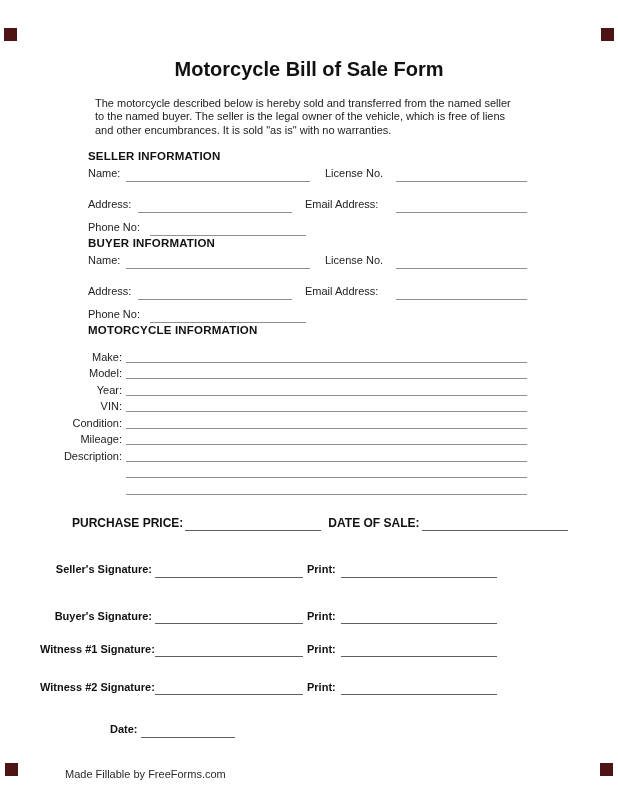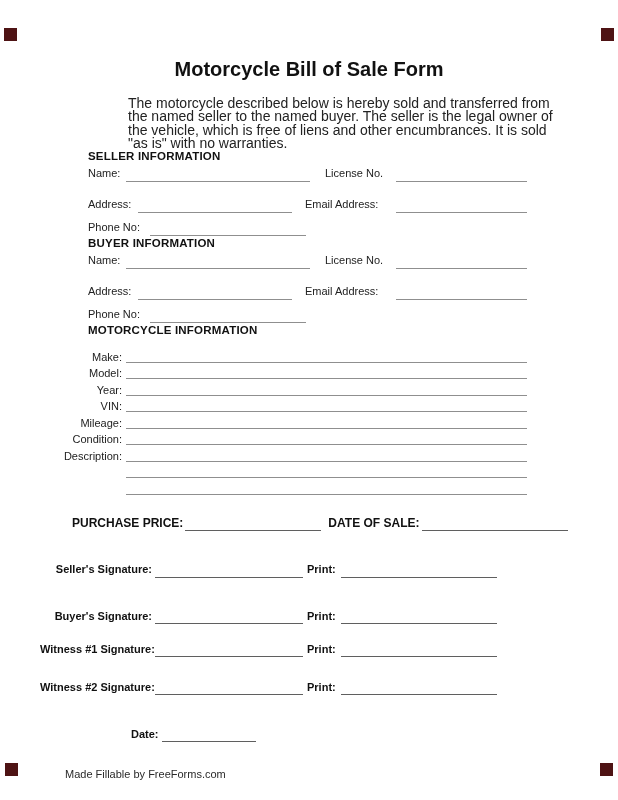--- a/index.html
+++ b/index.html
@@ -14,21 +14,21 @@
   .c-tr { left:601px; top:28px; }
   .c-bl { left:5px;  top:763px; }
   .c-br { left:600px; top:763px; }
 
   .title {
     position:absolute; top:58px; left:0; width:100%;
     text-align:center; font-size:20px; font-weight:bold; color:#111;
   }
   .intro {
     position:absolute; top:97px; left:95px; width:426px;
-    font-size:14px; line-height:13.4px; color:#222;margin-left:33px;
+    font-size:11px; line-height:13.4px; color:#222;
   }
 
   .block { position:absolute; }
   .sec-head { font-size:11.5px; font-weight:bold; color:#111; letter-spacing:.2px; }
 
   .lbl { font-size:11px; color:#222; white-space:nowrap; }
   .fline {
     border:none; border-bottom:1px solid #8f8f8f; background:transparent;
     height:15px; font-size:11px; font-family:inherit; color:#1d1d1d;
     outline:none; padding:0 2px; border-radius:0;
@@ -61,21 +61,21 @@
   .ln-dos { flex:1; margin-left:3px; }
 
   
   .sigrow { position:absolute; left:40px; width:457px; display:flex; align-items:flex-end; height:20px; }
   .siglbl { width:112px; text-align:right; font-size:11px; font-weight:bold; color:#111; white-space:nowrap; padding-bottom:2px; }
   .ln-sig { width:148px; margin-left:3px; }
   .prlbl { width:31px; margin-left:4px; text-align:left; font-size:11px; font-weight:bold; color:#111; padding-bottom:2px; }
   .ln-print { flex:1; margin-left:3px; }
   .sig1 { top:560px;align-items:center; } .sig2 { top:598px;margin-top:6px; } .sig3 { top:637px; } .sig4 { top:675px; }
 
-  .daterow { position:absolute; top:723px; left:131px; display:flex; align-items:flex-end; height:19px; width:130px; }
+  .daterow { position:absolute; top:723px; left:110px; display:flex; align-items:flex-start; height:19px; width:130px; }
   .datelbl { font-size:11px; font-weight:bold; color:#111; padding-bottom:2px; }
   .ln-datefield { width:94px; margin-left:3px; }
 
   .footer { position:absolute; top:768px; left:65px; font-size:11px; color:#2a2a2a; }
 </style>
 </head>
 <body>
 
 <div class="page">
 
@@ -139,25 +139,25 @@
     </div>
     <div class="mrow">
       <span class="mlbl">Year:</span>
       <input type="text" class="fline mline" style="">
     </div>
     <div class="mrow">
       <span class="mlbl">VIN:</span>
       <input type="text" class="fline mline" style="">
     </div>
     <div class="mrow">
+      <span class="mlbl">Condition:</span>
+      <input type="text" class="fline mline" style="">
+    </div>
+    <div class="mrow">
       <span class="mlbl">Mileage:</span>
-      <input type="text" class="fline mline" style="">
-    </div>
-    <div class="mrow">
-      <span class="mlbl">Condition:</span>
       <input type="text" class="fline mline" style="">
     </div>
     <div class="mrow">
       <span class="mlbl">Description:</span>
       <input type="text" class="fline mline" style="">
     </div>
     <div class="mrow">
       <span class="mlbl"></span>
       <input type="text" class="fline mline" style="">
     </div>

